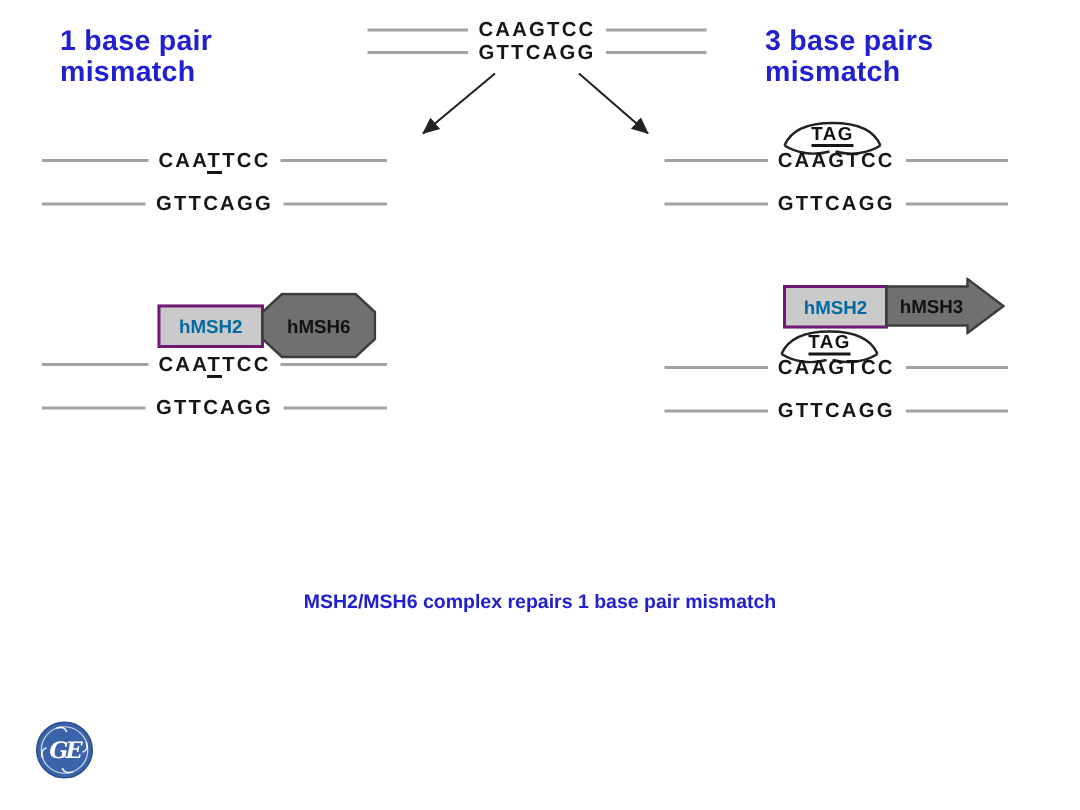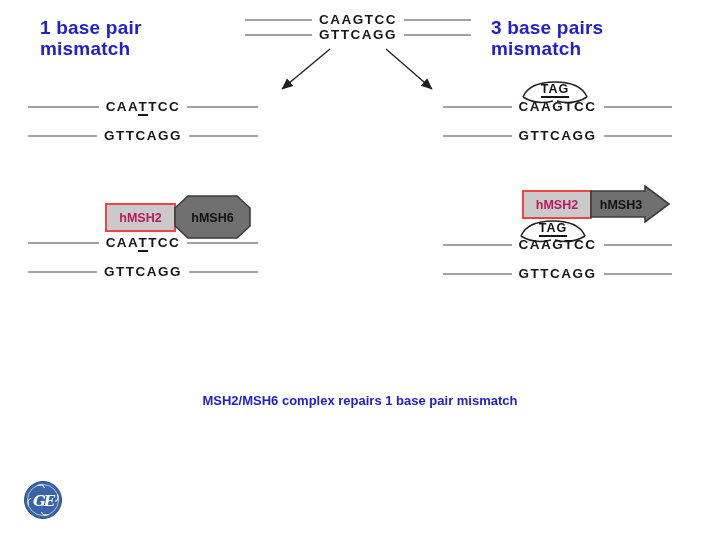--- a/index.html
+++ b/index.html
@@ -16,23 +16,23 @@
   .duplex{position:absolute;display:flex;flex-direction:column;}
   .gap2{gap:14px;}
   .strand{display:flex;align-items:center;height:15px;}
   .sline{flex:1;height:2px;background:#a3a3a3;}
   .seq{
     padding:0 7px;font-weight:bold;font-size:13.5px;letter-spacing:1.5px;
     color:#161616;white-space:nowrap;
   }
   .mut{border-bottom:2px solid #161616;}
   .protein-rect{
-    position:absolute;box-sizing:border-box;background:#cacaca;border:2px solid #ef4444;
+    position:absolute;box-sizing:border-box;background:#cacaca;border:2px solid #701a75;
     display:flex;align-items:center;justify-content:center;
-    font-weight:bold;font-size:12.5px;color:#be185d;z-index:1;
+    font-weight:bold;font-size:12.5px;color:#0369a1;z-index:1;
   }
   .protein-svg{position:absolute;z-index:2;}
   .loop{position:absolute;}
   .loop svg{position:absolute;left:0;top:0;}
   .loop-label{
     position:absolute;left:0;right:0;top:2px;text-align:center;
     font-weight:bold;font-size:12.5px;color:#111;
   }
   .loop-label span{border-bottom:2px solid #161616;letter-spacing:1px;}
   .caption{
@@ -41,21 +41,21 @@
   }
   .overlay{pointer-events:none;}
 </style>
 </head>
 <body>
 
 <div class="abs blue-label" style="left:40px;top:17px;width:160px;">
   <div>1 base pair</div>
   <div>mismatch</div>
 </div>
-<div class="abs blue-label" style="left:491px;top:17px;width:165px;">
+<div class="abs blue-label" style="left:510px;top:17px;width:165px;">
   <div>3 base pairs</div>
   <div>mismatch</div>
 </div>
 
 <div class="duplex" style="left:245px;top:12px;width:226px;">
   <div class="strand">
     <span class="sline"></span>
     <span class="seq">CAAGTCC</span>
     <span class="sline"></span>
   </div>

